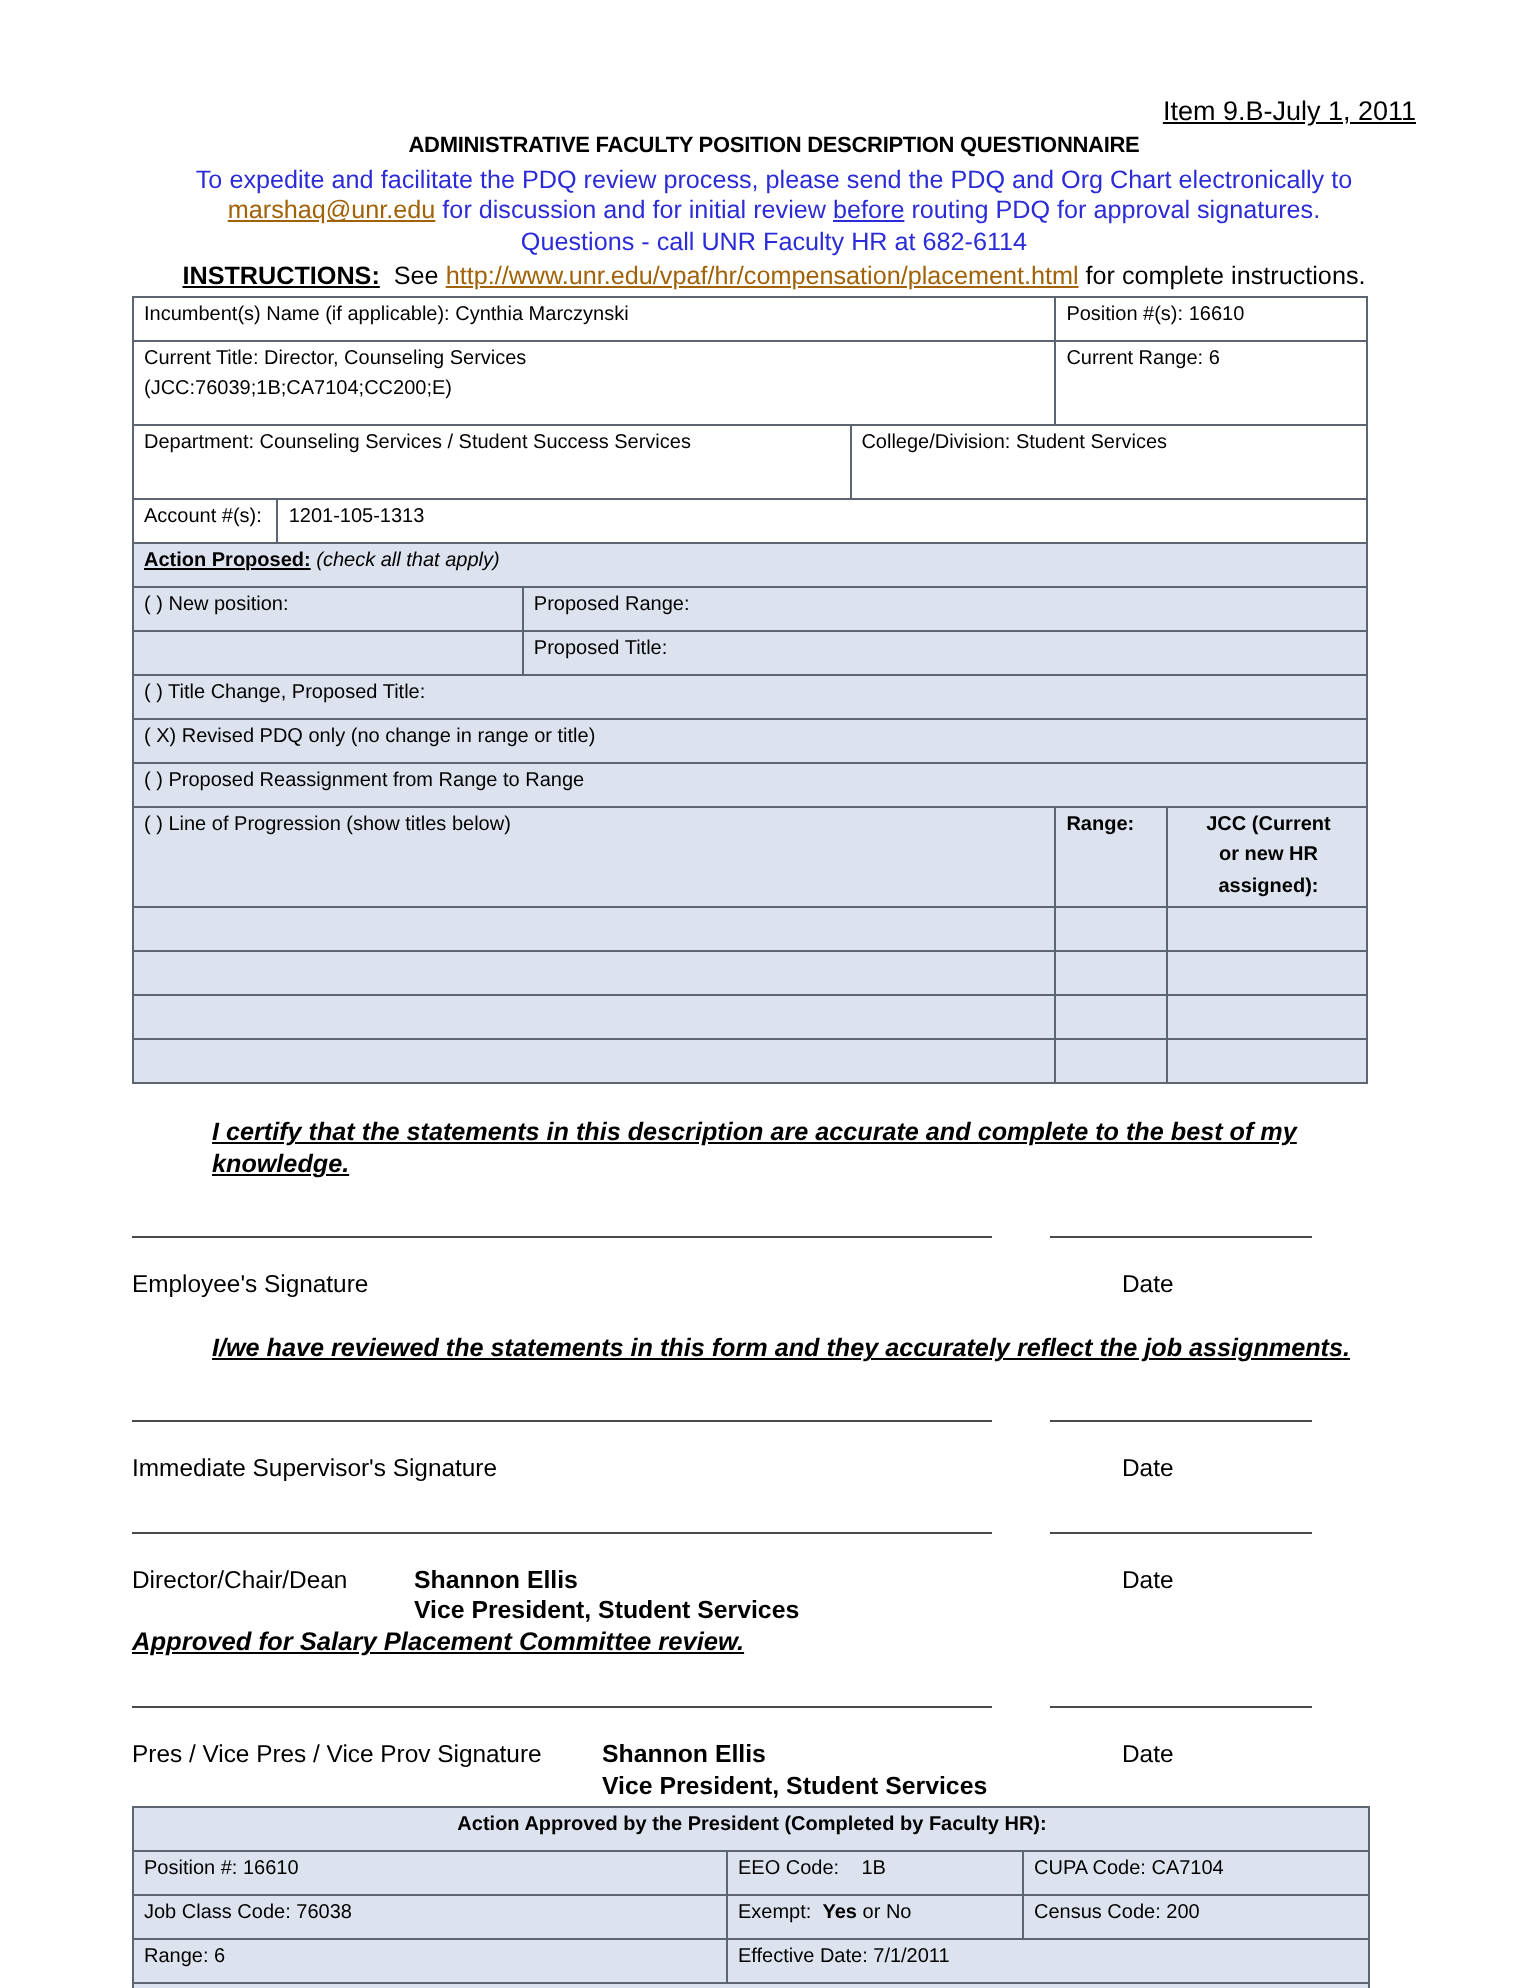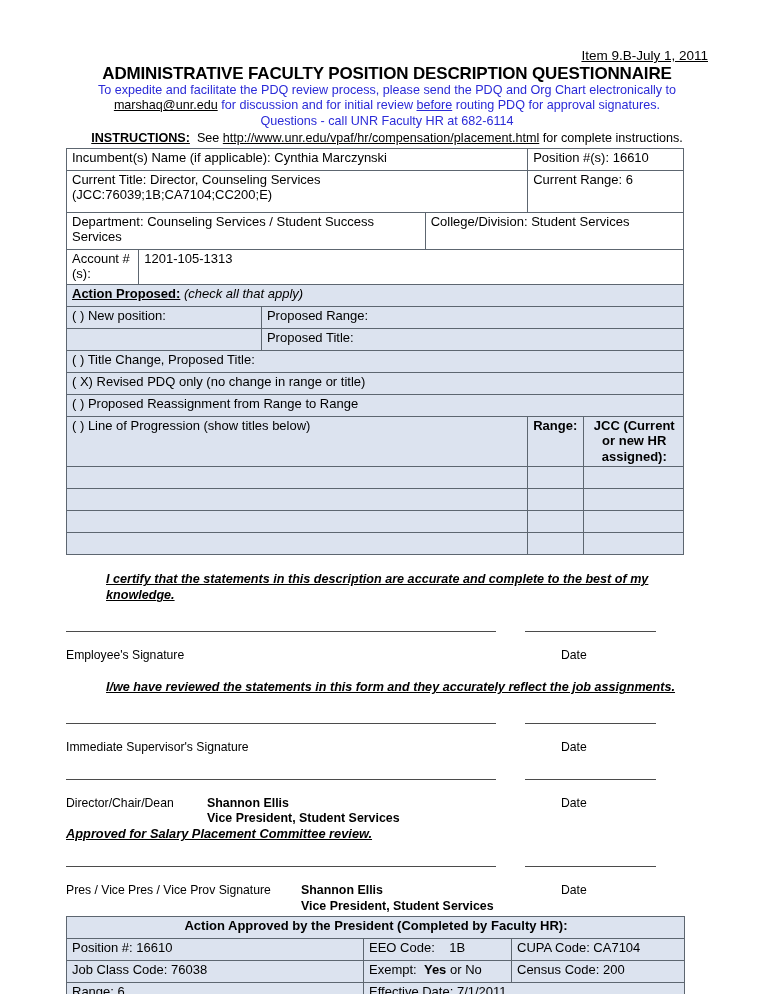--- a/index.html
+++ b/index.html
@@ -27,52 +27,52 @@
     text-align: right;
     font-size: 13.5px;
     font-weight: normal;
     line-height: 16px;
     margin-bottom: 1px;
   }
   .item-line span { text-decoration: underline; }
 
   .doc-title {
     text-align: center;
-    font-size: 17px;
+    font-size: 11px;
     font-weight: bold;
     line-height: 17px;
     letter-spacing: -0.15px;
   }
   .blue-block {
     text-align: center;
     color: #2b2bd8;
     font-size: 12.6px;
     line-height: 15.3px;
     margin-top: 1px;
   }
   .blue-block a, .lnk {
-    color: #000000;
+    color: #a16207;
     text-decoration: underline;
   }
   .u { text-decoration: underline; }
   .instructions {
     font-size: 12.6px;
     line-height: 16px;
     text-align: center;
     margin-top: 1px;
     color: #000;
   }
   .instructions b { font-weight: bold; }
 
   
   table.frm {
     border-collapse: collapse;
     width: 618px;
     table-layout: fixed;
-    font-size: 13px;
+    font-size: 10px;
     border-radius: 19px;
   }
   table.frm td {
     border: 1px solid #5d6670;
     padding: 1px 4px 2px 5px;
     vertical-align: top;
     line-height: 15.5px;
     height: 18px;
   }
   .white  { background: #ffffff; }

